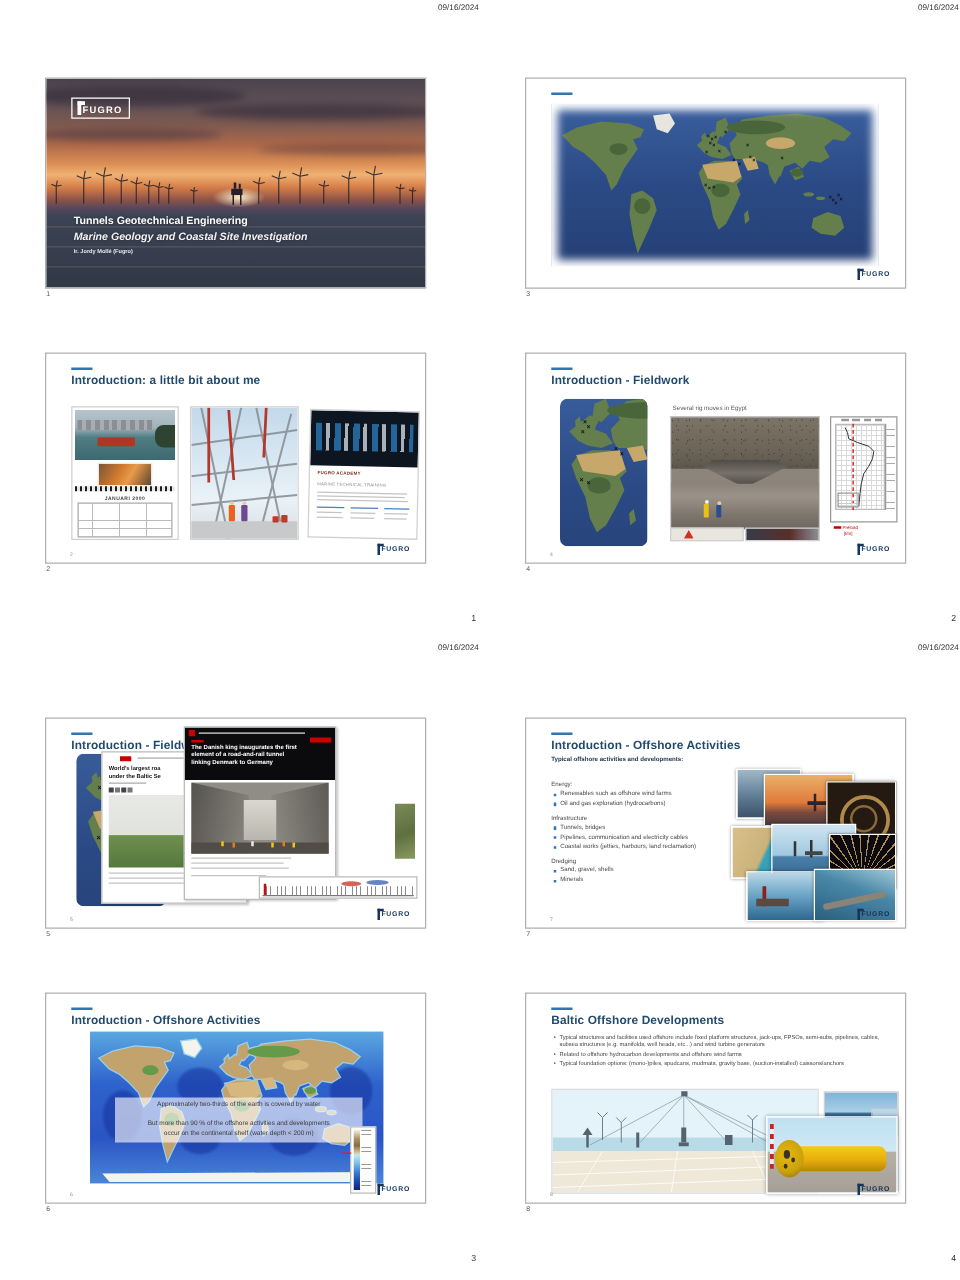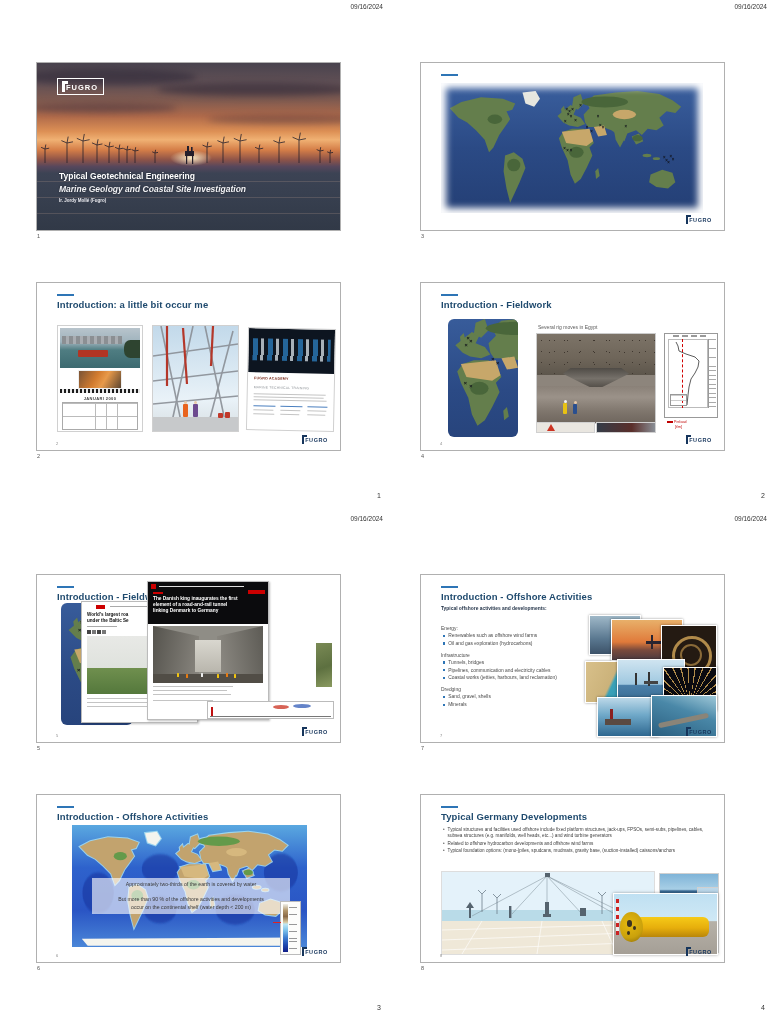--- a/index.html
+++ b/index.html
@@ -350,29 +350,29 @@
             </g>
           </svg>
         <div class="sea-streak" style="top:118px"></div>
         <div class="sea-streak" style="top:134px"></div>
         <div class="sea-streak" style="top:150px"></div>
       </div>
       <div class="logo-box">
         <span class="fbar"></span>
         <b>FUGRO</b>
       </div>
-      <div class="s1-title">Typical Geotechnical Engineering</div>
+      <div class="s1-title">Tunnels Geotechnical Engineering</div>
       <div class="s1-sub">Marine Geology and Coastal Site Investigation</div>
       <div class="s1-presenter">Ir. Jordy Mollé (Fugro)</div>
     </div>
     <div class="under-num under-a">1</div>
 
     <div class="slide pos-b">
       <div class="tline"></div>
-      <div class="stitle">Introduction: a little bit occur me</div>
+      <div class="stitle">Introduction: a little bit about me</div>
 
       <div class="ph" style="left:20px;top:42px;width:84px;height:105px">
         <div class="cal-top">
           <div class="cal-city"></div>
           <div class="cal-ship"></div>
           <div class="cal-trees"></div>
         </div>
         <div class="cal-inset"></div>
         <div class="cal-film"></div>
         <div class="cal-month">JANUARI 2000</div>
@@ -739,21 +739,21 @@
       <div class="snum">7</div>
       <div class="fugro">
           <span class="fbar"></span>
           <b>FUGRO</b>
         </div>
     </div>
     <div class="under-num under-a">7</div>
 
     <div class="slide pos-b">
       <div class="tline"></div>
-      <div class="stitle">Typical Germany Developments</div>
+      <div class="stitle">Baltic Offshore Developments</div>
       <div id="s8-bullets">
           <div class="s8i">
             <span class="s8b">•</span>
             <span class="s8t">Typical structures and facilities used offshore include fixed platform structures, jack-ups, FPSOs, semi-subs, pipelines, cables, subsea structures (e.g. manifolds, well heads, etc...) and wind turbine generators</span>
           </div>
           <div class="s8i">
             <span class="s8b">•</span>
             <span class="s8t">Related to offshore hydrocarbon developments and offshore wind farms</span>
           </div>
           <div class="s8i">

